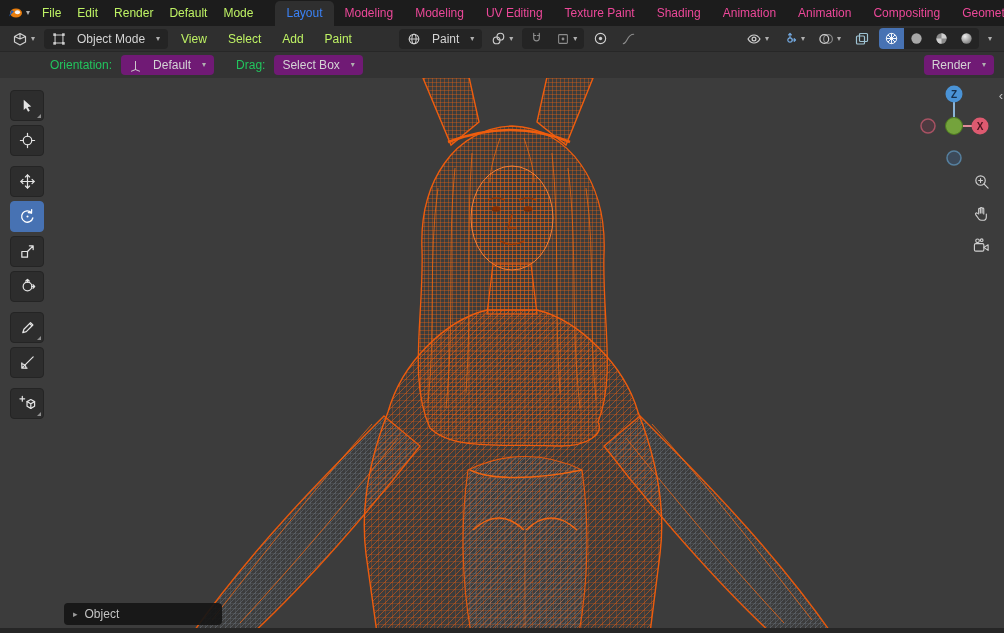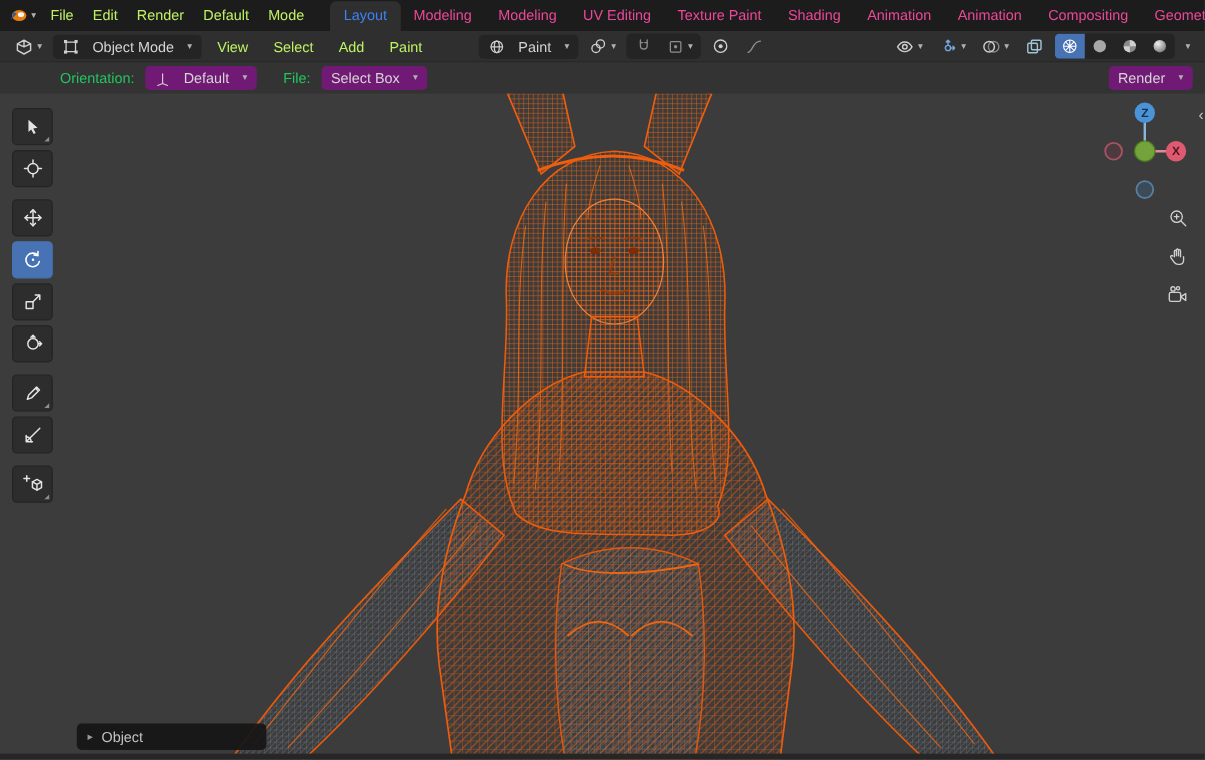--- a/index.html
+++ b/index.html
@@ -240,21 +240,21 @@
 
   <div class="hdr3">
     <span class="lbl" style="margin-left:40px">Orientation:</span>
     <div class="pill">
       <svg class="ic" width="13" height="13" viewBox="0 0 16 16">
         <path d="M8 13V3M8 13L3 15M8 13l5 2"></path>
       </svg>
       <span>Default</span>
       <span class="chev">▾</span>
     </div>
-    <span class="lbl" style="margin-left:22px">File:</span>
+    <span class="lbl" style="margin-left:22px">Drag:</span>
     <div class="pill">
       <span>Select Box</span>
       <span class="chev">▾</span>
     </div>
     <div class="pill" style="margin-left:auto">
       <span>Render</span>
       <span class="chev">▾</span>
     </div>
   </div>
 

